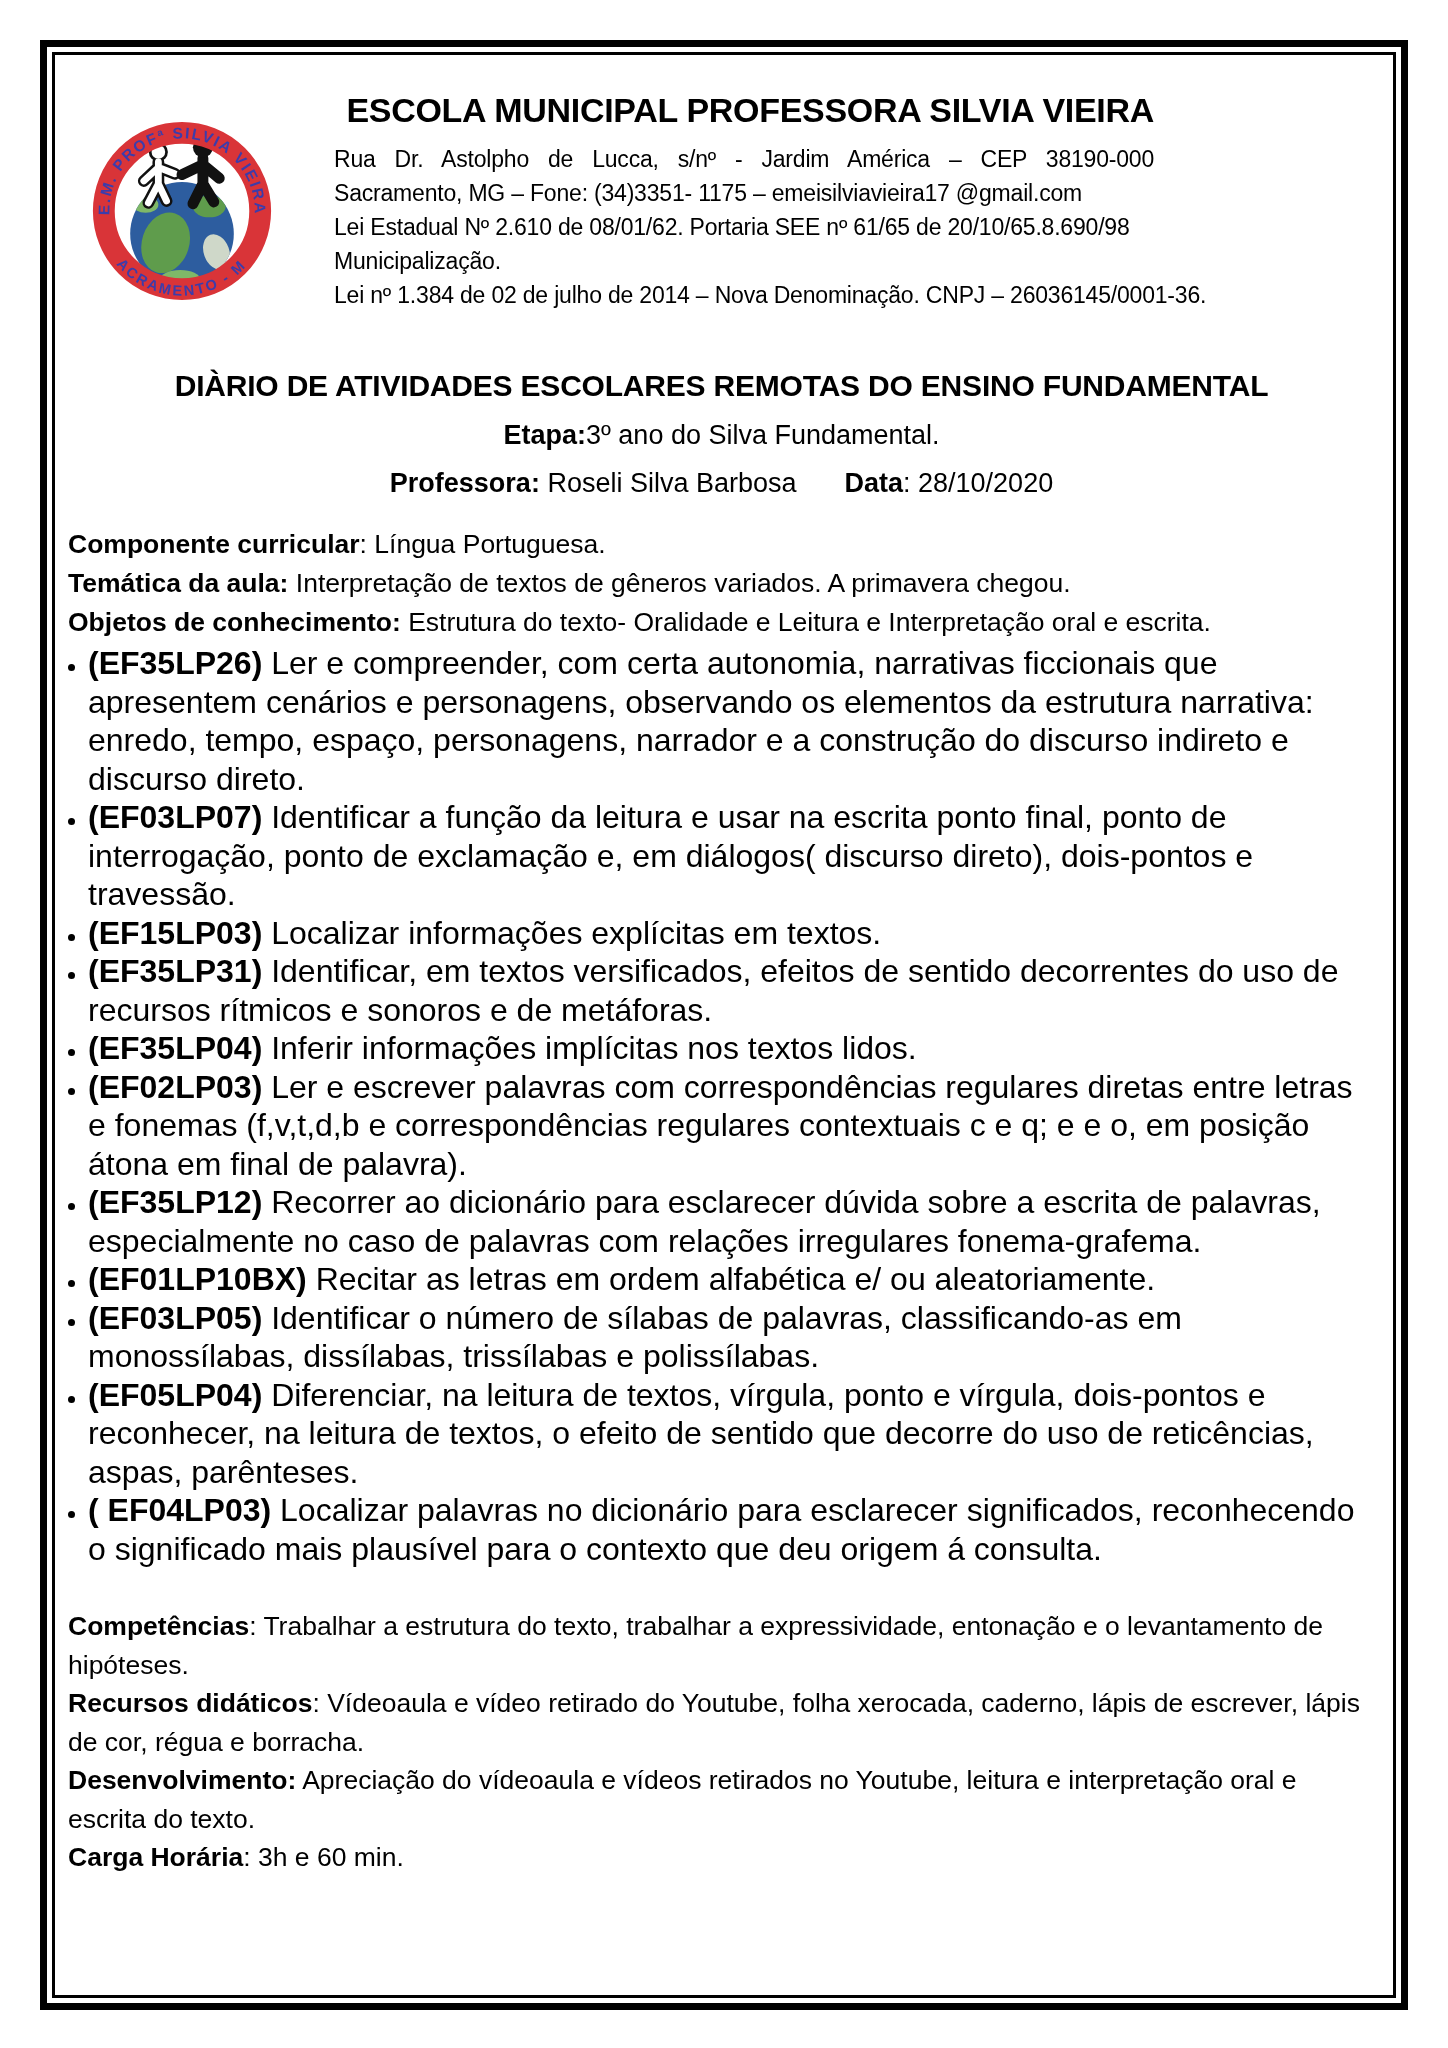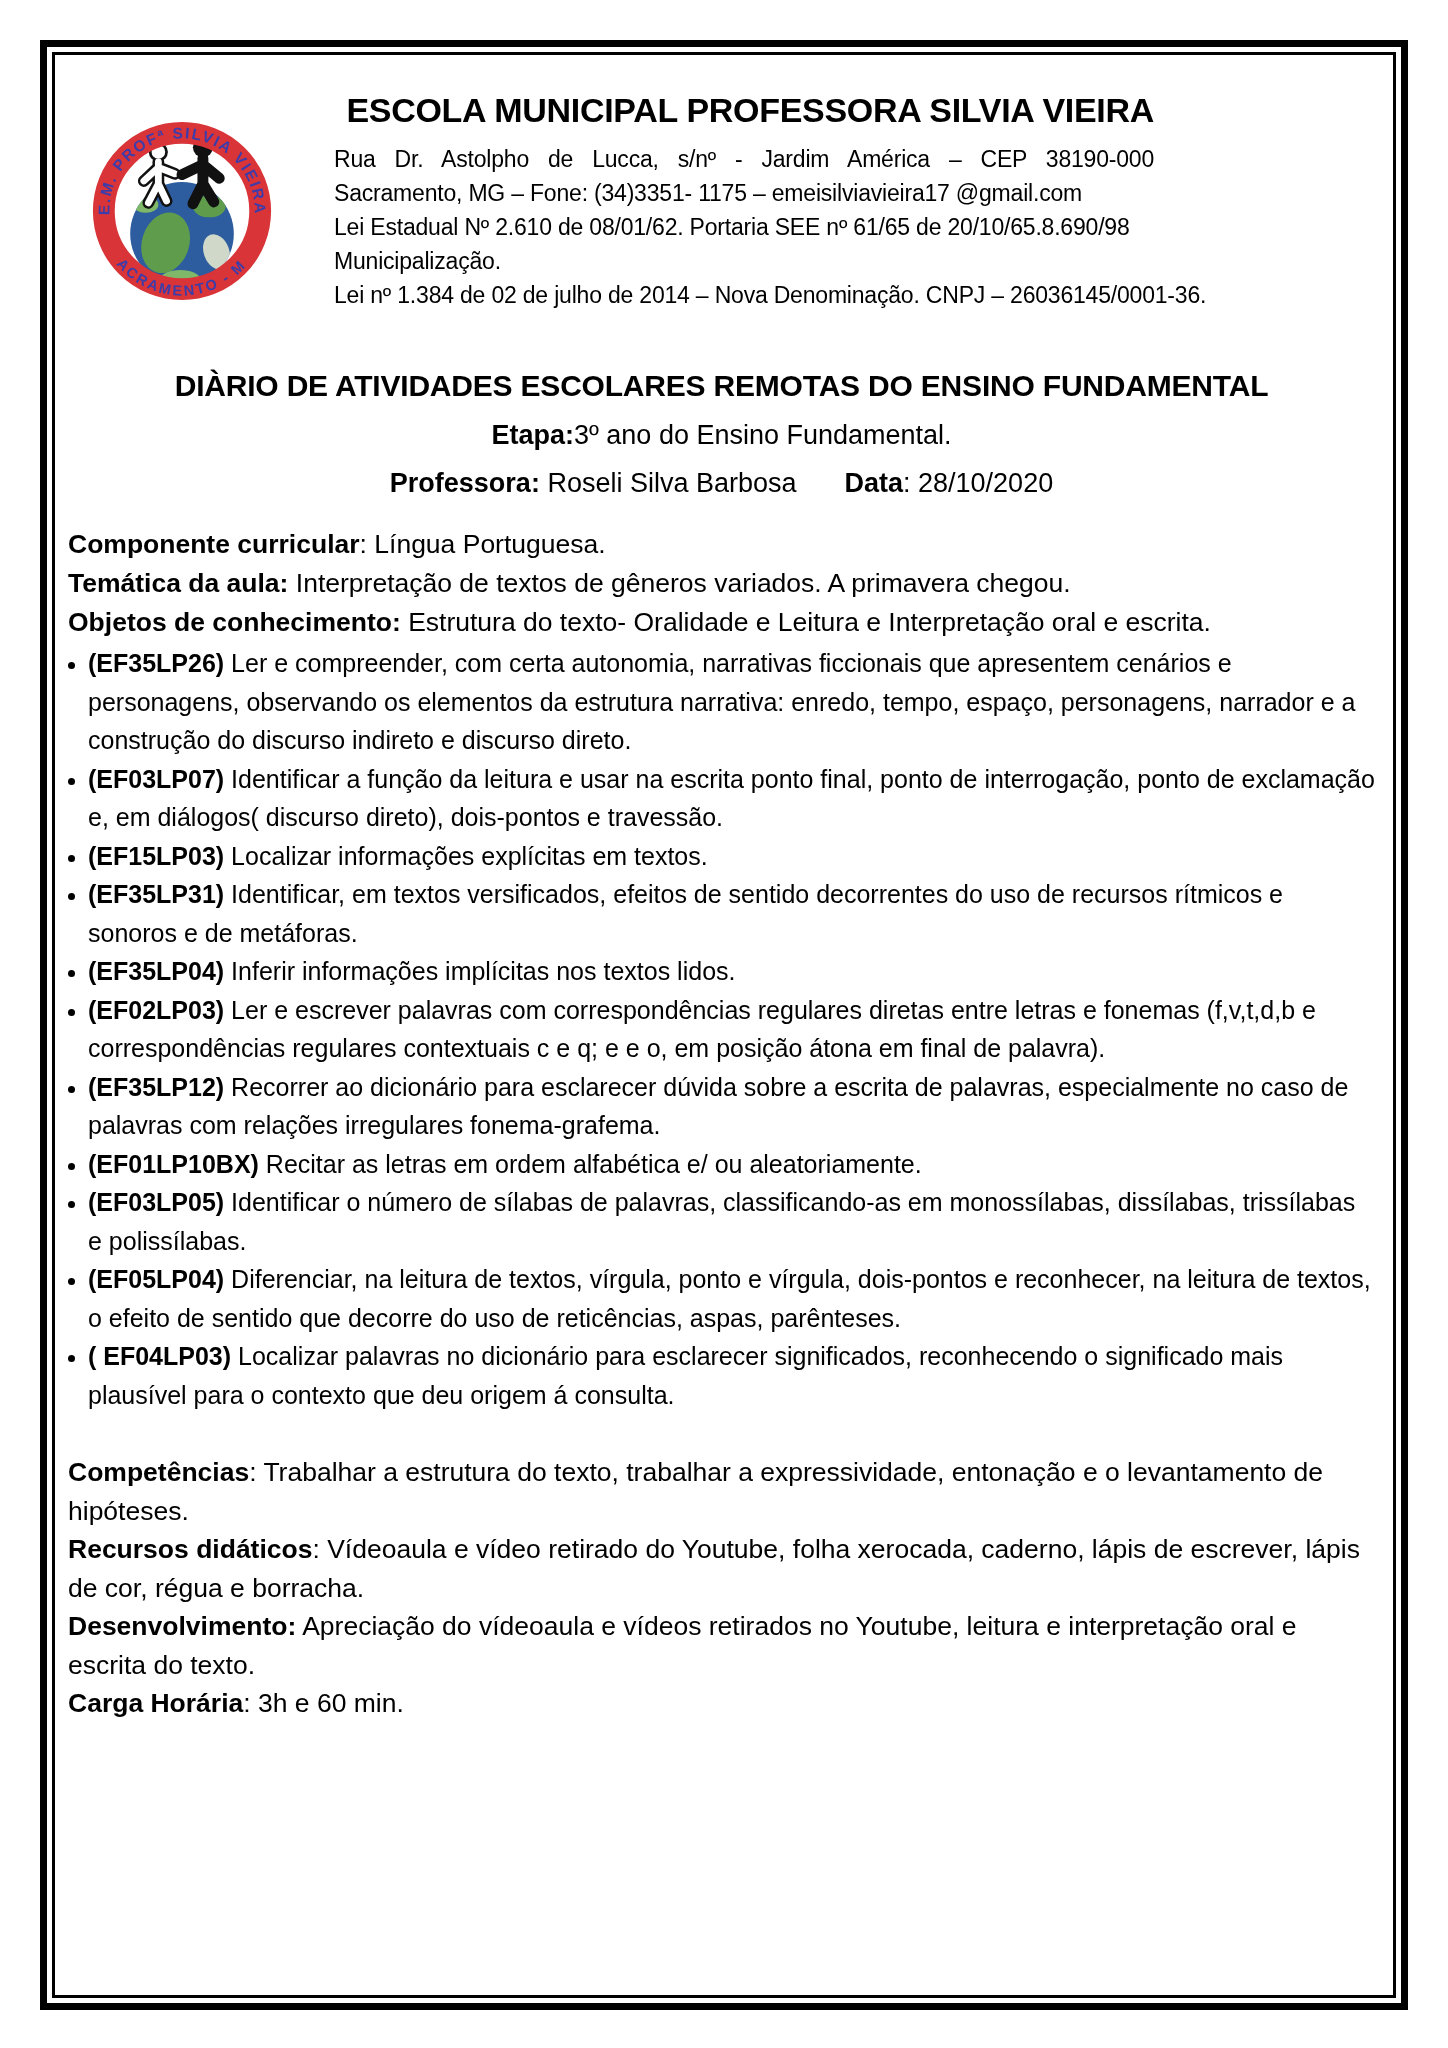--- a/index.html
+++ b/index.html
@@ -20,21 +20,21 @@
   .addr-row{display:flex;justify-content:flex-start;}
   .addr-nowrap{white-space:nowrap;}
   
   .doc-title{text-align:center;font-weight:bold;font-size:30px;margin-top:40px;letter-spacing:-0.2px;}
   .center-line{text-align:center;font-size:27px;margin-top:17px;}
   .center-line b{font-weight:bold;}
   .gap-between{display:inline-block;width:48px;}
   
   .info-block{margin-top:26px;font-size:26.5px;line-height:39px;}
   .info-line b{font-weight:bold;margin-top:16px;}
-  ul.hab{margin:2px 0 0 0;padding-left:20px;font-size:25px;line-height:38.5px;}
+  ul.hab{margin:2px 0 0 0;padding-left:20px;font-size:32px;line-height:38.5px;}
   ul.hab li{margin:0;padding-left:0;}
   ul.hab li::marker{font-size:22px;}
   .paras{margin-top:39px;font-size:26.5px;line-height:38.5px;}
   .paras p{margin:0;}
   b{font-weight:bold;}
 </style>
 </head>
 <body>
 
 <div class="sheet">
@@ -98,21 +98,21 @@
         <span>8.690/98</span>
       </div>
       <div class="addr">Municipalização.</div>
       <div class="addr addr-nowrap">Lei nº 1.384 de 02 de julho de 2014 – Nova Denominação. CNPJ – 26036145/0001-36.</div>
     </div>
   </div>
 
   <div class="doc-title">DIÀRIO DE ATIVIDADES ESCOLARES REMOTAS DO ENSINO FUNDAMENTAL</div>
 
   <div class="center-line">
-    <b>Etapa:</b><span>3º ano do Ensino Fundamental.</span>
+    <b>Etapa:</b><span>3º ano do Silva Fundamental.</span>
   </div>
 
   <div class="center-line">
     <b>Professora:</b><span> Roseli Silva Barbosa</span><span class="gap-between"></span><b>Data</b><span>: 28/10/2020</span>
   </div>
 
   <div class="info-block">
     <div class="info-line">
       <b>Componente curricular</b><span>: Língua Portuguesa.</span>
     </div>

